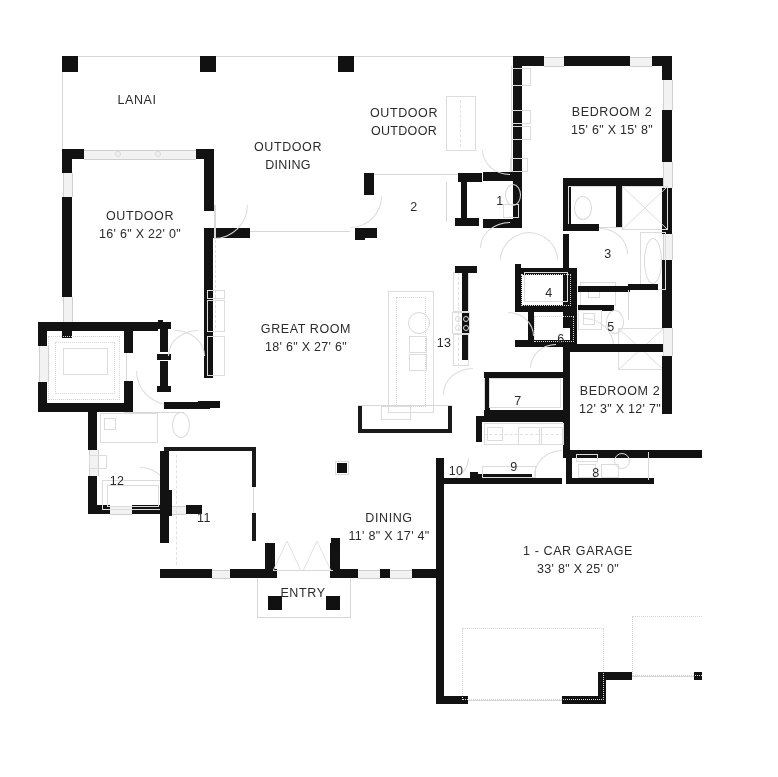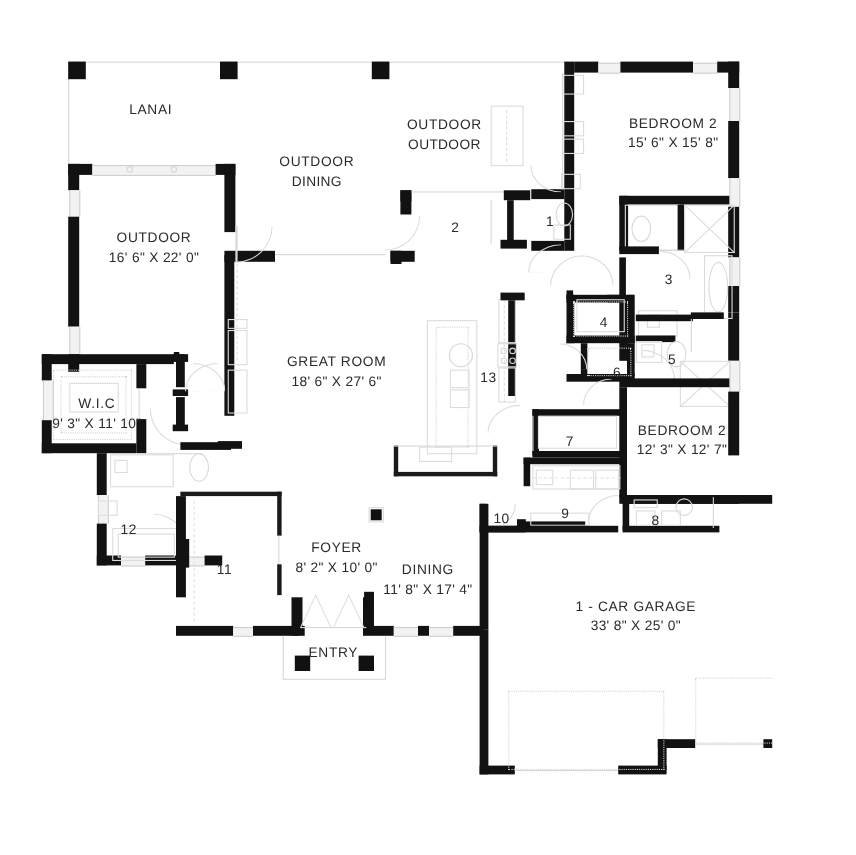--- a/index.html
+++ b/index.html
@@ -441,29 +441,21 @@
   <div class="label two-line" style="left:620px; top:382px;">
     <span>BEDROOM 2</span>
     <span class="dim">12' 3" X 12' 7"</span>
   </div>
 
   <div class="label two-line" style="left:306px; top:320px;">
     <span>GREAT ROOM</span>
     <span class="dim">18' 6" X 27' 6"</span>
   </div>
 
-  <div class="label two-line" style="left:88px; top:358px;">
-    <span>W.I.C</span>
-    <span class="dim">9' 3" X 11' 10"</span>
-  </div>
-
-  <div class="label two-line" style="left:306px; top:489px;">
-    <span>FOYER</span>
-    <span class="dim">8' 2" X 10' 0"</span>
-  </div>
+
 
   <div class="label two-line" style="left:389px; top:509px;">
     <span>DINING</span>
     <span class="dim">11' 8" X 17' 4"</span>
   </div>
 
   <div class="label" style="left:303px; top:585px;">
     <span>ENTRY</span>
   </div>
 

